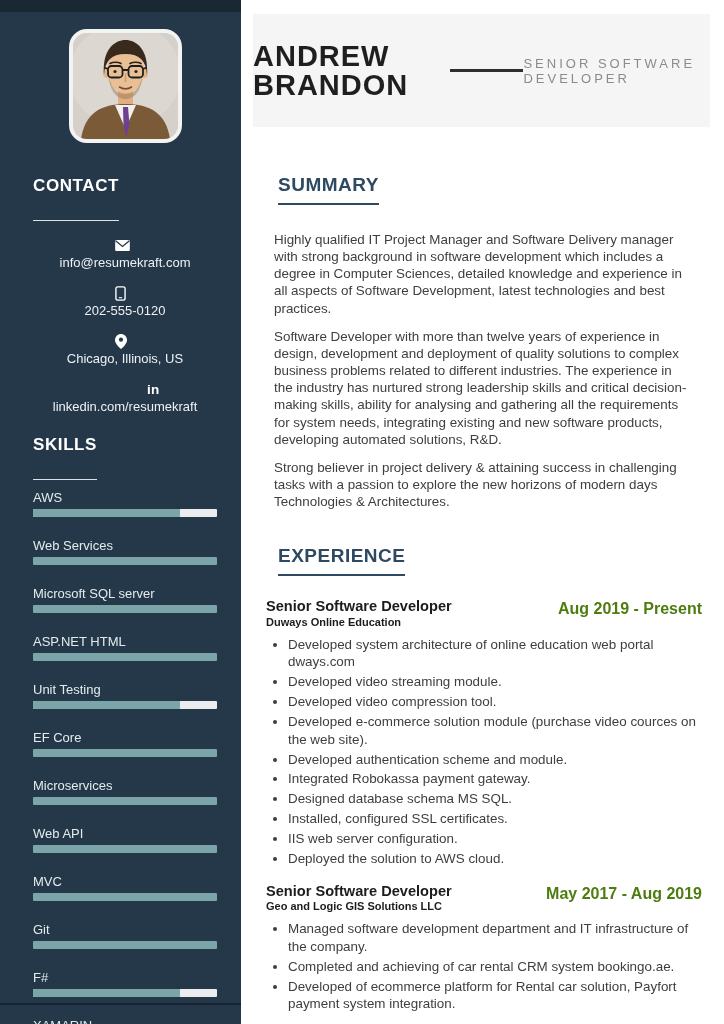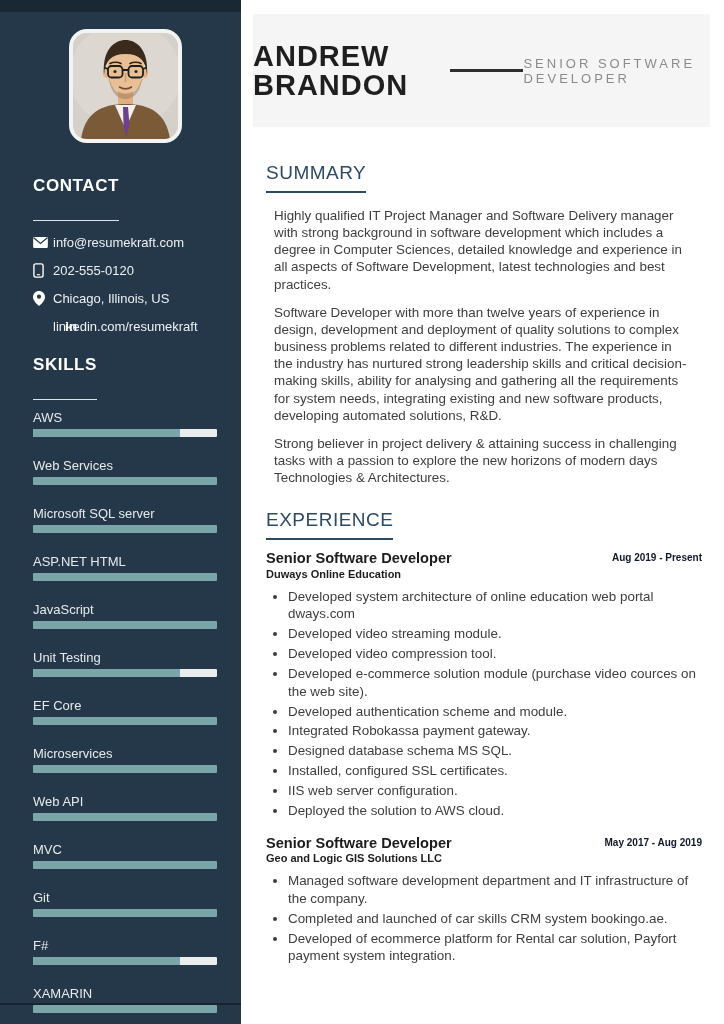--- a/index.html
+++ b/index.html
@@ -19,53 +19,53 @@
     width:113px;height:114px;margin:2px auto 0;border:4px solid #f3f3f3;border-radius:18px;
     overflow:hidden;box-sizing:border-box;background:#d5d0ca;position:relative;z-index:1;
   }
   .photo-frame svg{display:block;width:100%;height:100%;}
   .side-title{
     display:inline-block;font-size:17px;font-weight:bold;letter-spacing:.6px;color:#ffffff;
     border-bottom:1px solid #dde3e7;padding-bottom:24px;margin:0;
   }
   .contact-section{margin-top:33px;}
   .contact-list{margin-top:14px;}
-  .contact-item{display:flex;align-items:center;margin-bottom:13px;font-size:13px;color:#edf1f4;}
+  .contact-item{display:flex;align-items:center;margin-bottom:13px;font-size:13px;color:#edf1f4;flex-direction:column;}
   .contact-item .ic{width:20px;flex:0 0 20px;display:flex;align-items:center;}
   .li-badge{font-size:13.5px;font-weight:bold;color:#fff;letter-spacing:.3px;padding-left:32px;}
   .skills-section{margin-top:21px;}
   .skills-list{margin-top:10px;}
   .skill{margin-bottom:21px;}
   .skill-label{font-size:13px;color:#e4ebee;margin-bottom:4px;}
   .skill-track{height:8px;background:var(--bar-track,#ebeced);border-radius:1px;overflow:hidden;}
   .skill-fill{height:100%;background:var(--accent-teal,#7aa6a9);}
   .sidebar-bottom-divider{position:absolute;left:0;right:0;bottom:19px;height:2px;background:rgba(0,0,0,0.35);}
   
   .main{position:absolute;left:253px;top:14px;width:457px;}
   .header-box{
     background:var(--header-box-bg,#f5f5f5);height:113px;
     display:flex;flex-direction:row;align-items:center;justify-content:center;
   }
   .person-name{font-size:29px;font-weight:bold;color:#1f1f1f;letter-spacing:1px;line-height:1;}
   .name-divider{width:112px;height:3px;background:#2e2e2e;margin:10px 0 11px;}
   .person-role{font-size:13px;color:#8b8b8b;letter-spacing:3px;}
   .content{margin:35px 8px 0 13px;}
   .section-title{
-    display:inline-block;font-size:19px;font-weight:normal;color:var(--heading-blue,#2e4a63);
-    letter-spacing:.5px;border-bottom:2px solid var(--heading-blue,#2e4a63);padding-bottom:7px;margin:0;text-align:center;
+    display:inline-block;font-size:19px;font-weight:bold;color:var(--heading-blue,#2e4a63);
+    letter-spacing:.5px;border-bottom:2px solid var(--heading-blue,#2e4a63);padding-bottom:7px;margin:12px;text-align:center;
   }
   .summary-section p{font-size:13.4px;color:#3e3e3e;line-height:1.28;margin:11px 8px 0;}
   .summary-section p:first-of-type{margin-top:14px;}
   .experience-section{margin-top:23px;}
   .job{margin-top:15px;}
   .job:first-of-type{margin-top:10px;}
   .job-header{display:flex;justify-content:space-between;align-items:flex-start;}
   .job-title{font-size:14.6px;font-weight:bold;color:#1c1c1c;line-height:1.2;}
   .job-company{font-size:11px;font-weight:bold;color:#1c1c1c;line-height:1.2;}
-  .job-dates{font-size:10px;font-weight:bold;color:#0f172a;white-space:nowrap;padding-top:2px;}
+  .job-dates{font-size:16px;font-weight:bold;color:#4d7c0f;white-space:nowrap;padding-top:2px;}
   .job-bullets{margin:7px 0 0 22px;padding:0;}
   .job-bullets li{font-size:13.4px;color:#3e3e3e;line-height:1.3;margin-bottom:2.5px;}
 </style>
 </head>
 <body>
 
 <aside class="sidebar">
   <div class="sidebar-topband"></div>
 
   <div class="photo-frame">
@@ -161,26 +161,20 @@
           </div>
         </div>
 
         <div class="skill">
           <div class="skill-label">ASP.NET HTML</div>
           <div class="skill-track">
             <div class="skill-fill" style="width: 100%;"></div>
           </div>
         </div>
 
-        <div class="skill">
-          <div class="skill-label">JavaScript</div>
-          <div class="skill-track">
-            <div class="skill-fill" style="width: 100%;"></div>
-          </div>
-        </div>
 
         <div class="skill">
           <div class="skill-label">Unit Testing</div>
           <div class="skill-track">
             <div class="skill-fill" style="width: 80%;"></div>
           </div>
         </div>
 
         <div class="skill">
           <div class="skill-label">EF Core</div>
@@ -322,21 +316,21 @@
             <div>
               <div class="job-title">Senior Software Developer</div>
               <div class="job-company">Geo and Logic GIS Solutions LLC</div>
             </div>
             <div class="job-dates">May 2017 - Aug 2019</div>
           </div>
           <ul class="job-bullets">
 
               <li>Managed software development department and IT infrastructure of the company.</li>
 
-              <li>Completed and launched of car skills CRM system bookingo.ae.</li>
+              <li>Completed and achieving of car rental CRM system bookingo.ae.</li>
 
               <li>Developed of ecommerce platform for Rental car solution, Payfort payment system integration.</li>
 
           </ul>
         </div>
       
     </section>
 
   </div>
 </main>

